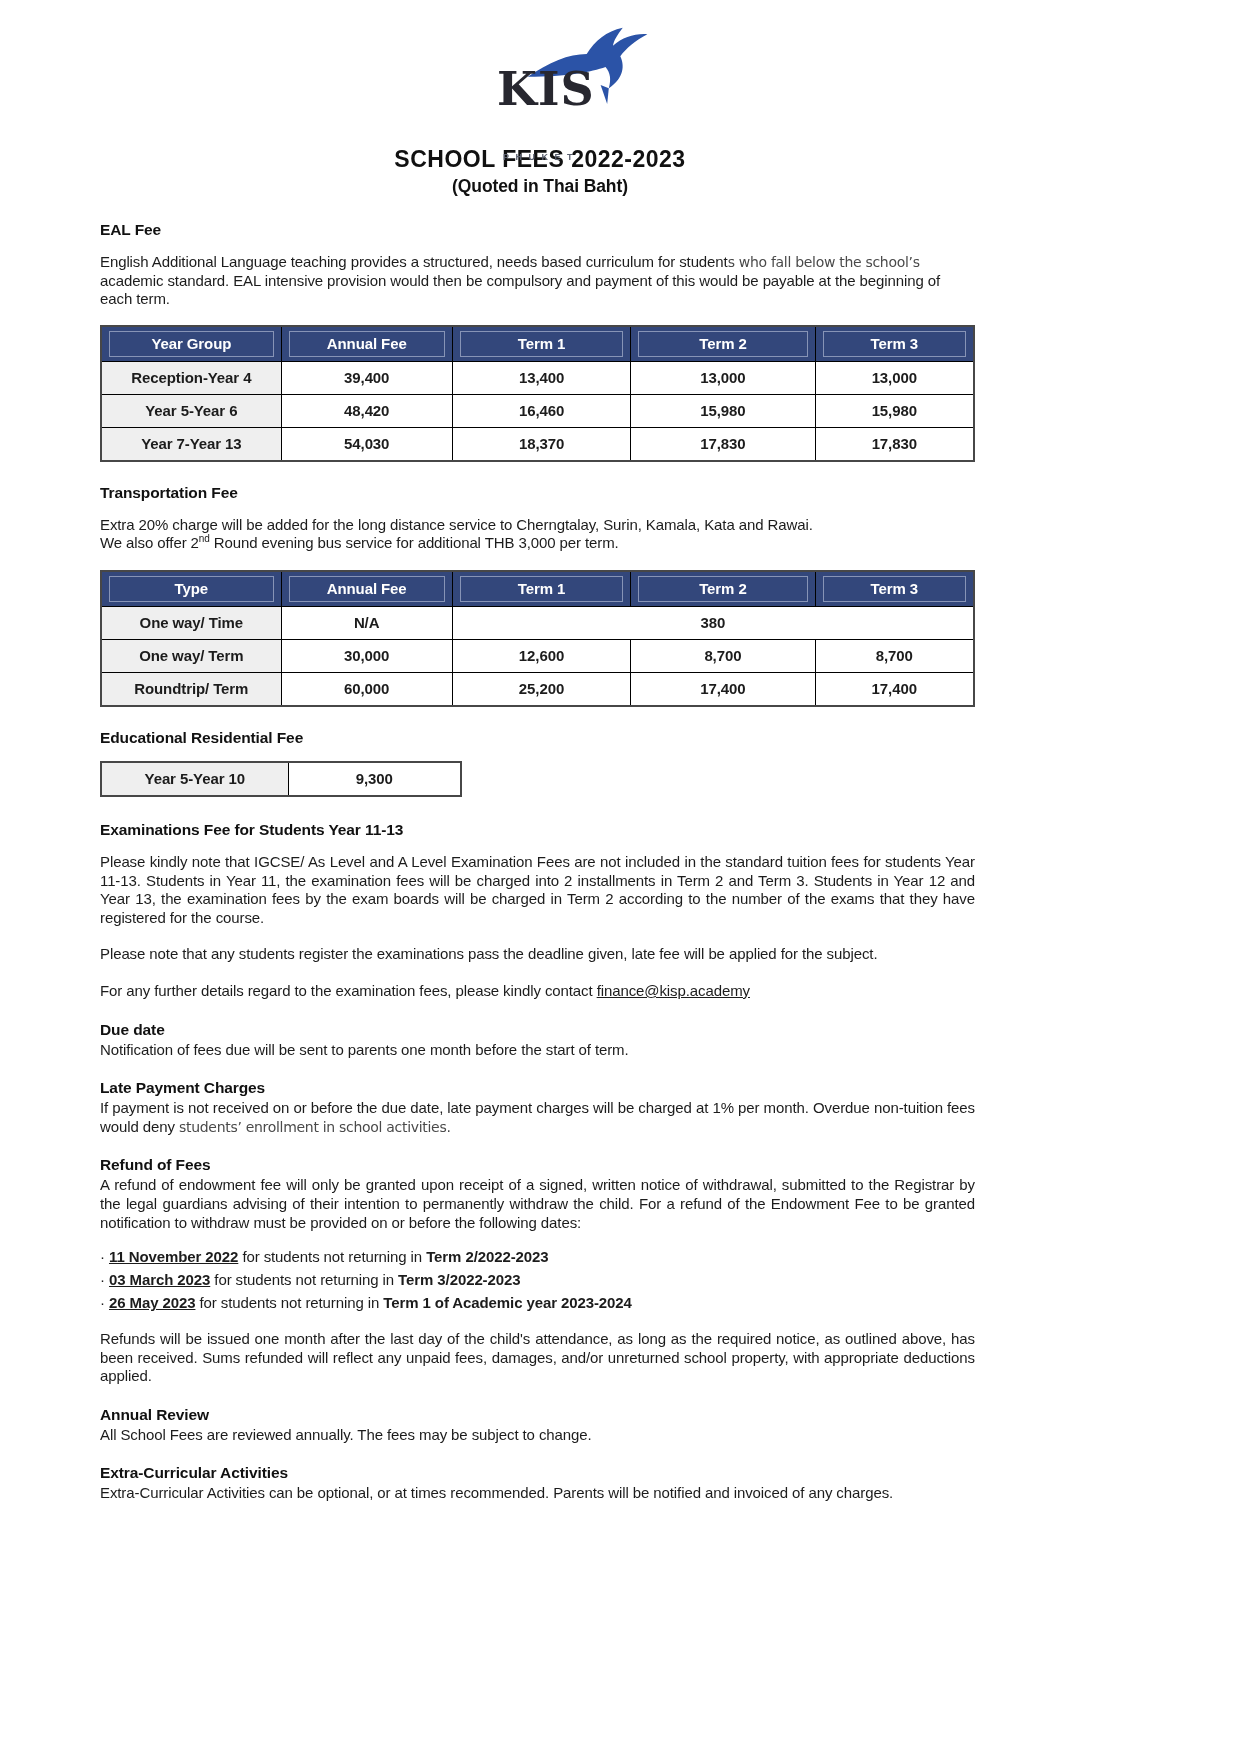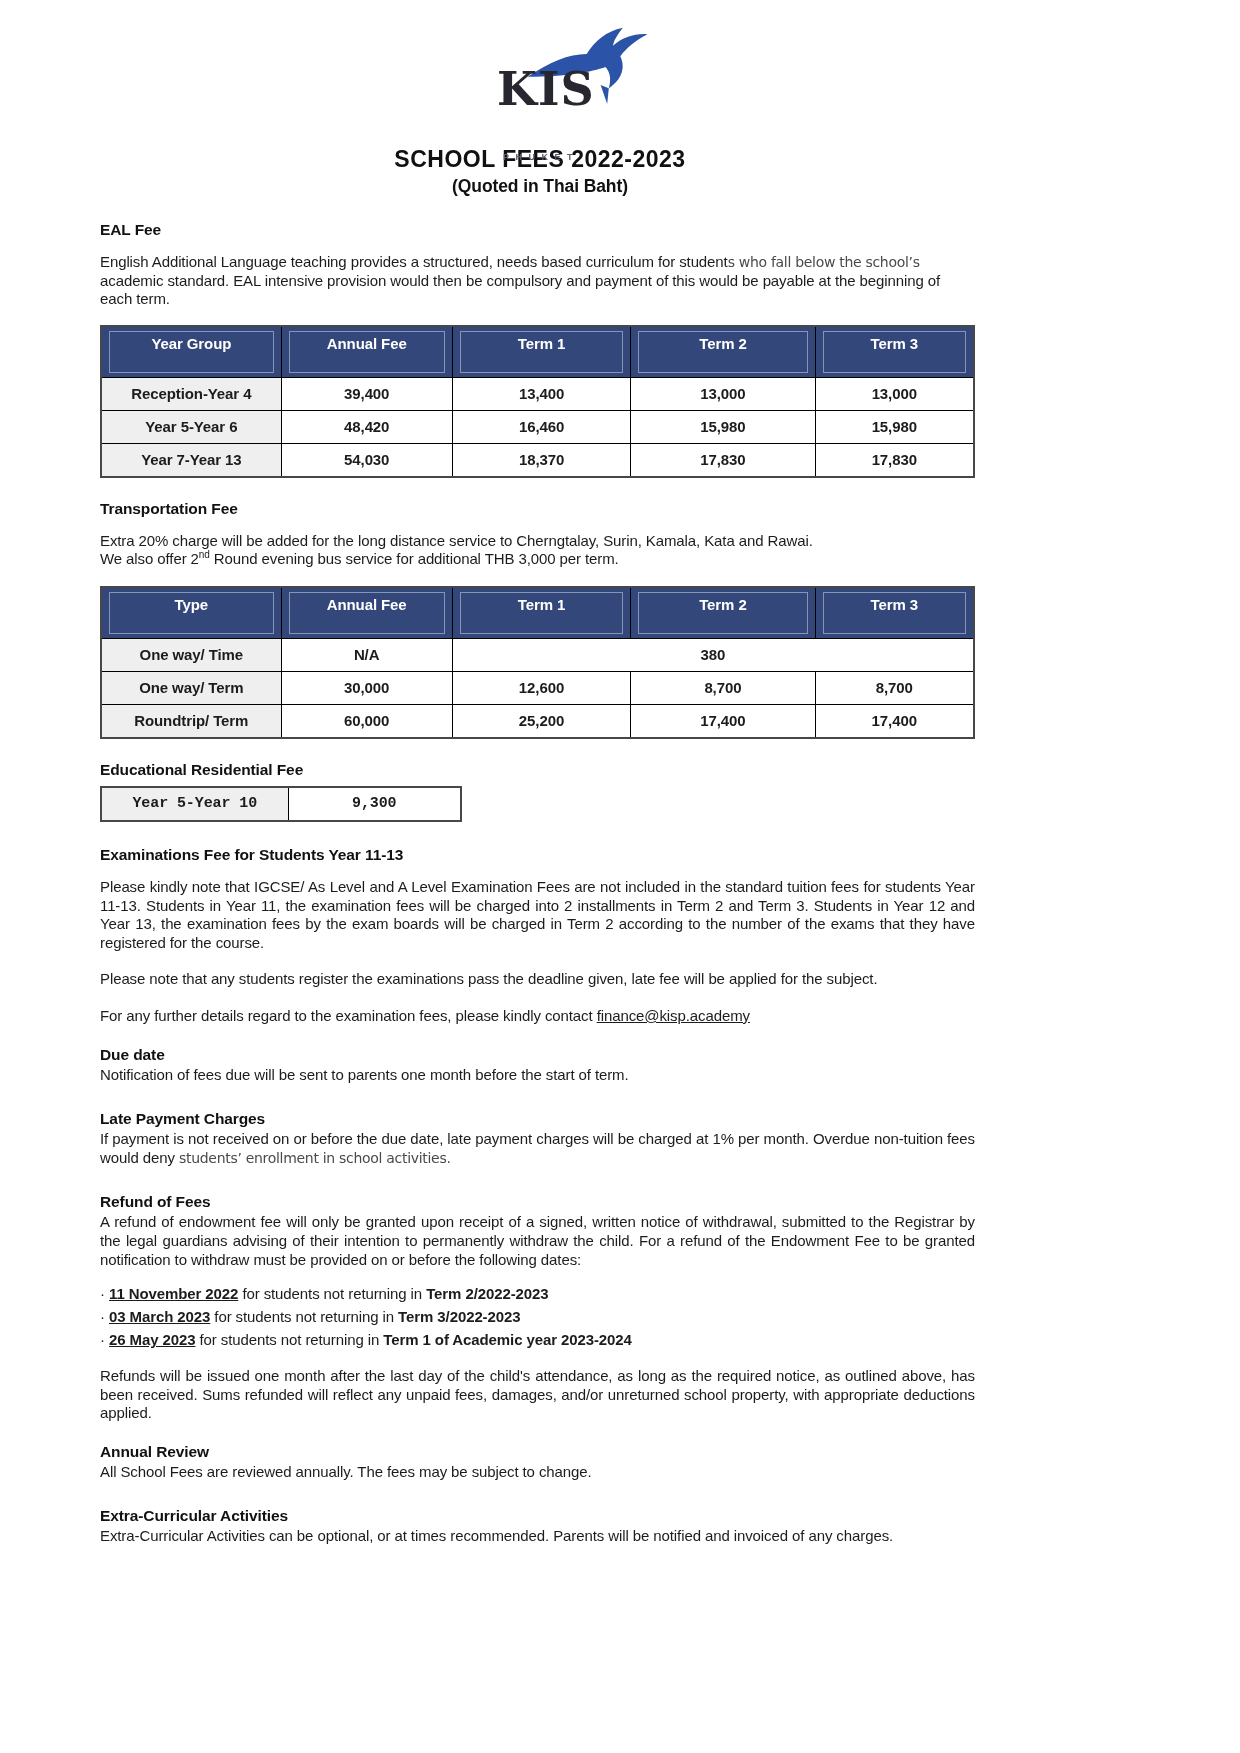--- a/index.html
+++ b/index.html
@@ -26,34 +26,34 @@
   }
   .logo-bird{position:absolute;left:95px;top:0px;width:135px;height:82px;}
   
   .doc-title{margin-top:12px;text-align:center;font-weight:bold;font-size:23px;letter-spacing:0.5px;color:#111;}
   .doc-subtitle{text-align:center;font-weight:bold;font-size:17.5px;margin-top:3px;color:#111;}
   
   .content{padding:0 105px 0 100px;}
   .sec-h{font-weight:bold;font-size:15.5px;color:#111;}
   .mt-lg{margin-top:24px;}
   .mt-md{margin-top:20px;}
-  .mt-sm{margin-top:26px;}
+  .mt-sm{margin-top:20px;}
   p.body{font-size:15px;line-height:18.6px;margin:14px 0 0 0;}
   p.tight{margin:2px 0 0 0;}
   .just{text-align:justify;}
   .altfont{font-family:"DejaVu Sans", sans-serif;color:#4a4a4a;font-size:14px;letter-spacing:-0.3px;}
   a.email-link{color:#1c1c1c;text-decoration:underline;}
   sup{font-size:10px;line-height:0;}
   
   table.fee{border-collapse:collapse;table-layout:fixed;margin-top:16px;
             border:2px solid #474747;}
   table.fee th, table.fee td{border:1px solid #000;text-align:center;
             font-size:15px;font-weight:bold;height:32px;padding:0;}
   table.fee thead th{background:#33477B;color:#ffffff;height:34px;}
-  .hcell{display:block;margin:4px 7px;border:1px solid #8794b6;padding:3px 0 20px 0;}
+  .hcell{display:block;margin:4px 7px;border:1px solid #8794b6;padding:3px 0 4px 0;}
   table.fee tbody td.rowlabel{background:#efefef;}
   
   .bullet-line{font-size:15px;line-height:23px;}
   .bullets{margin-top:13px;}
   .b-date{font-weight:bold;text-decoration:underline;}
   .b-term{font-weight:bold;}
   
   .footer{position:absolute;left:0;right:0;top:1503px;text-align:center;line-height:19px;}
   .footer .f1{font-weight:bold;font-size:15px;}
   .footer .f2,.footer .f3{font-size:15px;}
@@ -181,21 +181,21 @@
           <td class="rowlabel">Roundtrip/ Term</td>
           <td>60,000</td>
           <td>25,200</td>
           <td>17,400</td>
           <td>17,400</td>
         </tr>
       </tbody>
     </table>
 
     <div class="sec-h" style="margin-top:22px;">Educational Residential Fee</div>
-    <table class="fee" style="margin-top:7px;font-family:Liberation Mono, monospace;">
+    <table class="fee" style="margin-top:14px;">
       <colgroup>
           <col style="width:187px">
           <col style="width:173px">
         </colgroup>
       <tbody>
         <tr>
           <td class="rowlabel">Year 5-Year 10</td>
           <td>9,300</td>
         </tr>
       </tbody>

